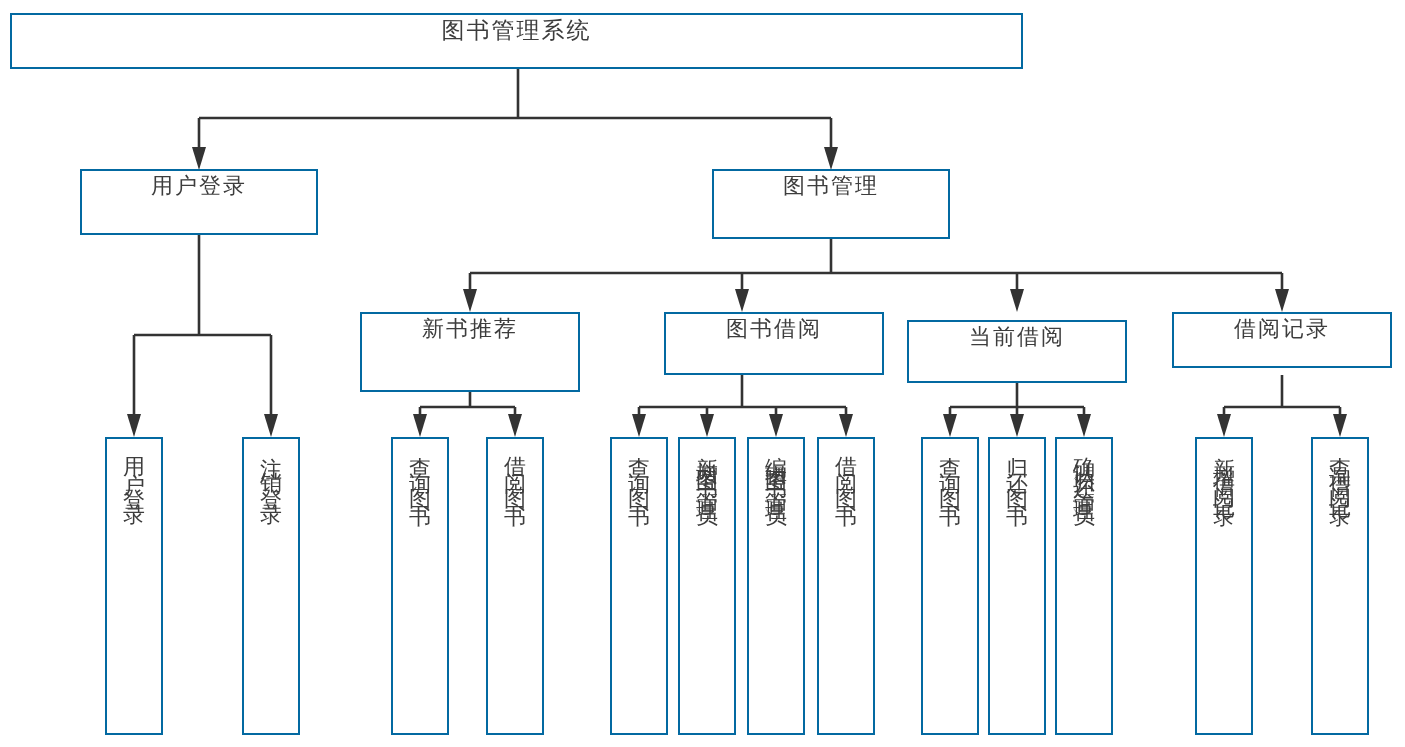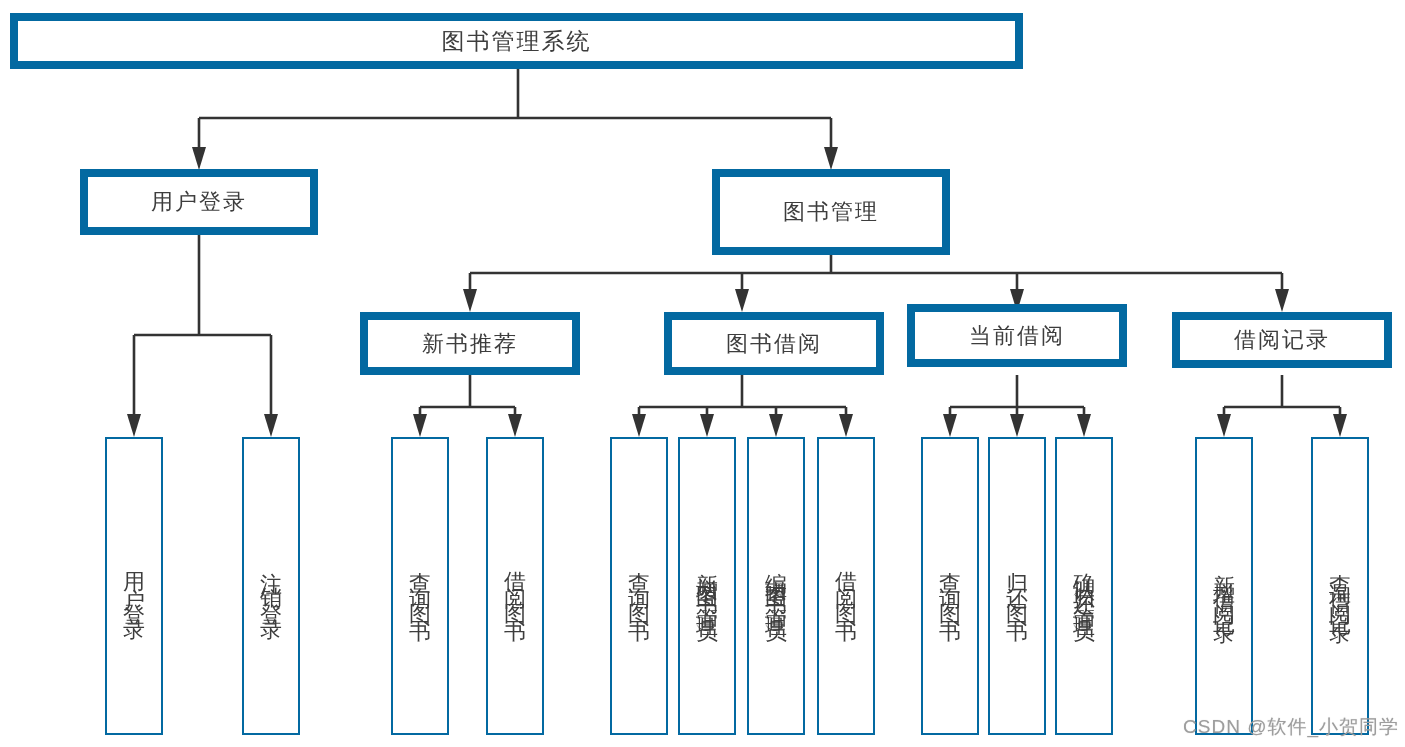--- a/index.html
+++ b/index.html
@@ -13,23 +13,22 @@
   }
   .connectors {
     position: absolute;
     left: 0; top: 0;
     width: 1405px; height: 747px;
   }
   .node {
     position: absolute;
     box-sizing: border-box;
     background: #ffffff;
-    border: 8px solid #0369a1;
+    border: 2px solid #0369a1;
     display: flex;
-    align-items: center;
     justify-content: center;
     color: #3d3d3d;
   }
   .node.root  { font-size: 23px; letter-spacing: 2px; }
   .node.lvl2  { font-size: 22px; letter-spacing: 2px; }
   .node.lvl3  { font-size: 22px; letter-spacing: 2px; }
   .node.leaf  { border-width: 2.5px; }
   .leaf .v {
     writing-mode: vertical-rl;
     text-orientation: mixed;
@@ -100,31 +99,31 @@
     </g>
   </svg>
 
   <div class="node root" style="left:10px; top:13px; width:1013px; height:56px;">
     <span>图书管理系统</span>
   </div>
 
   <div class="node lvl2" style="left:80px; top:169px; width:238px; height:66px;">
     <span>用户登录</span>
   </div>
-  <div class="node lvl2" style="left:712px; top:169px; width:238px; height:86px;">
+  <div class="node lvl2" style="left:712px; top:169px; width:238px; height:70px;">
     <span>图书管理</span>
   </div>
 
-  <div class="node lvl3" style="left:360px; top:312px; width:220px; height:63px;">
+  <div class="node lvl3" style="left:360px; top:312px; width:220px; height:80px;">
     <span>新书推荐</span>
   </div>
   <div class="node lvl3" style="left:664px; top:312px; width:220px; height:63px;">
     <span>图书借阅</span>
   </div>
-  <div class="node lvl3" style="left:907px; top:304px; width:220px; height:63px;">
+  <div class="node lvl3" style="left:907px; top:320px; width:220px; height:63px;">
     <span>当前借阅</span>
   </div>
   <div class="node lvl3" style="left:1172px; top:312px; width:220px; height:56px;">
     <span>借阅记录</span>
   </div>
 
   <div class="node leaf" style="left:105px; top:437px; width:58px; height:298px;">
     <span class="v ls4">用户登录</span>
   </div>
   <div class="node leaf" style="left:242px; top:437px; width:58px; height:298px;">
@@ -157,15 +156,14 @@
   <div class="node leaf" style="left:1055px; top:437px; width:58px; height:298px;">
     <span class="v ls9">确认归还（管理员）</span>
   </div>
   <div class="node leaf" style="left:1195px; top:437px; width:58px; height:298px;">
     <span class="v ls6">新增借阅记录</span>
   </div>
   <div class="node leaf" style="left:1311px; top:437px; width:58px; height:298px;">
     <span class="v ls6">查询借阅记录</span>
   </div>
 
-  <div class="watermark">CSDN @软件_小贺同学</div>
 
 </div>
 
 </body></html>

